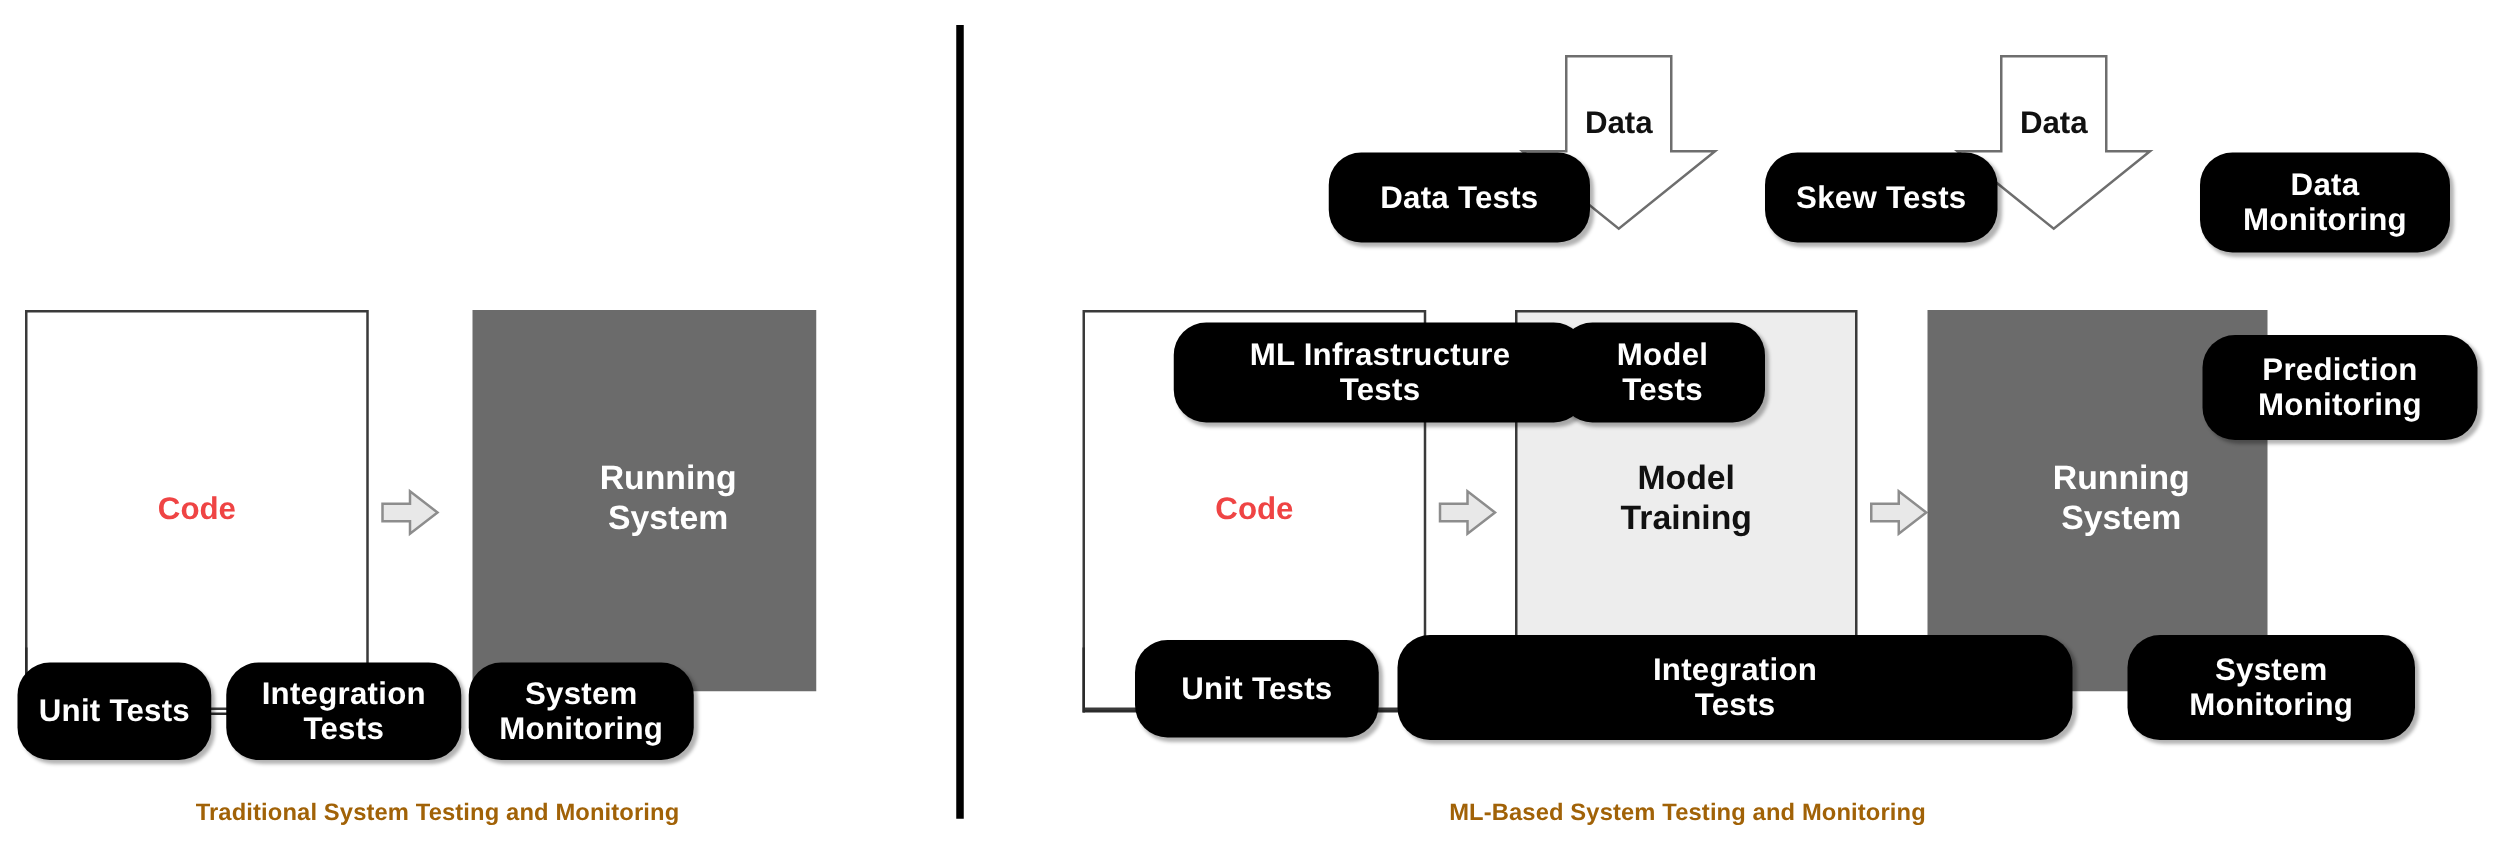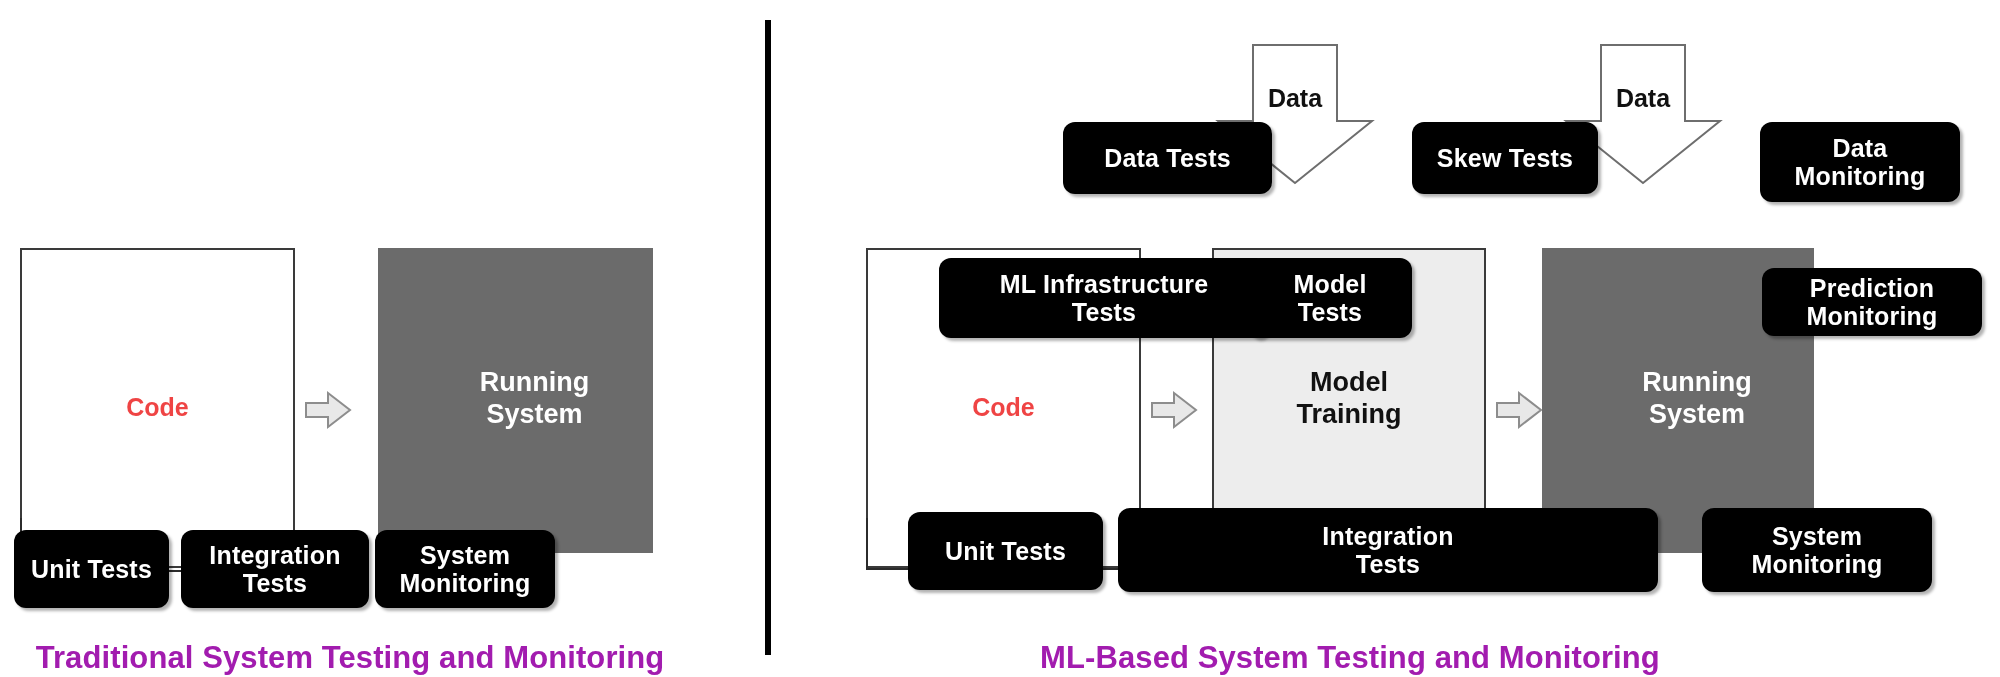--- a/index.html
+++ b/index.html
@@ -55,44 +55,44 @@
     font-weight: bold;
     text-align: center;
     line-height: 1.18;
     white-space: pre-line;
   }
 
   
   .pill {
     background: #000000;
     color: #ffffff;
-    border-radius: 12px;
+    border-radius: 26px;
     display: flex;
     align-items: center;
     justify-content: center;
     text-align: center;
     font-weight: bold;
     line-height: 1.14;
     white-space: pre-line;
     box-shadow: 3px 3px 3px rgba(0,0,0,0.30);
     letter-spacing: 0.2px;
   }
 
   
   .stroke { background: #2b2b2b; }
 
   
   .divider { background: #000000; }
 
   
   .caption {
     font-weight: bold;
-    color: #a21caf;
+    color: #a16207;
     text-align: center;
-    font-size: 31px;
+    font-size: 19px;
     letter-spacing: 0.1px;
   }
 
   
   svg.overlay {
     position: absolute;
     left: 0; top: 0;
     width: 2000px; height: 677px;
     pointer-events: none;
   }
@@ -173,21 +173,21 @@
 System</div>
 
   <div class="abs stroke" style="left:866px; top:518px; width:2px; height:52px;"></div>
   <div class="abs stroke" style="left:866px; top:568px; width:48px; height:2px;"></div>
   <div class="abs stroke" style="left:1090px; top:568px; width:60px; height:2px;"></div>
 
   <div class="abs pill" style="left:906px; top:258px; width:330px; height:80px; font-size:25px;margin-left:33px;">ML Infrastructure
 Tests</div>
   <div class="abs pill" style="left:1248px; top:258px; width:164px; height:80px; font-size:25px;">Model
 Tests</div>
-  <div class="abs pill" style="left:1762px; top:268px; width:220px; height:68px; font-size:25px;">Prediction
+  <div class="abs pill" style="left:1762px; top:268px; width:220px; height:84px; font-size:25px;">Prediction
 Monitoring</div>
 
   <div class="abs pill" style="left:908px; top:512px; width:195px; height:78px; font-size:25px;">Unit Tests</div>
   <div class="abs pill" style="left:1118px; top:508px; width:540px; height:84px; font-size:25px;">Integration
 Tests</div>
   <div class="abs pill" style="left:1702px; top:508px; width:230px; height:84px; font-size:25px;">System
 Monitoring</div>
 
   <div class="abs caption" style="left:800px; top:640px; width:1100px;">ML-Based System Testing and Monitoring</div>
 

